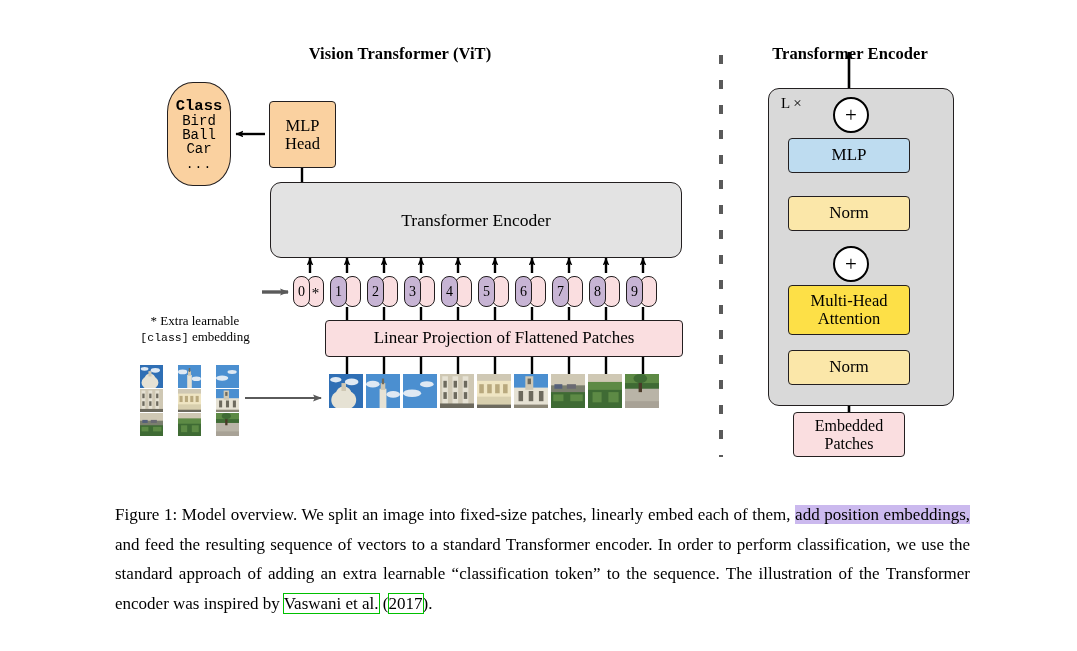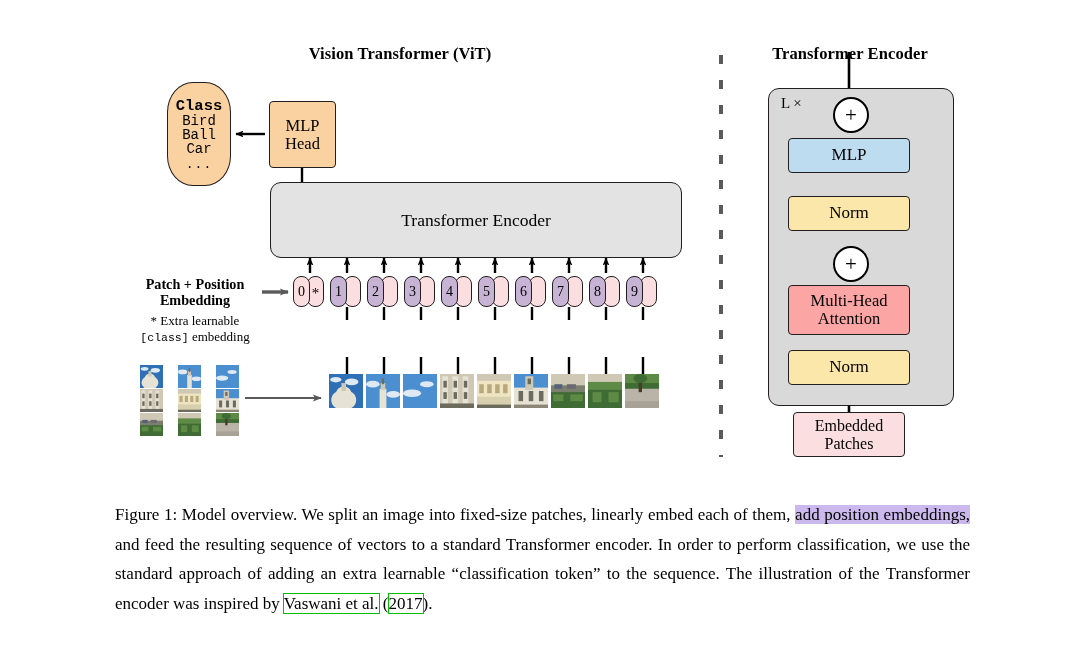--- a/index.html
+++ b/index.html
@@ -19,21 +19,21 @@
        line-height:1.08;font-family:"Liberation Serif",serif;}
   .box.rad{border-radius:4px;}
   .box.rad-lg{border-radius:11px;}
 
   .c-class {background:#fad1a0;}
   .c-mlphead{background:#fad1a0;}
   .c-enc   {background:#e3e3e3;}
   .c-linproj{background:#fadee0;}
   .c-mlp   {background:#bedcf0;}
   .c-norm  {background:#fbe7a9;}
-  .c-mha   {background:#fca5a5;}
+  .c-mha   {background:#fde047;}
   .c-embed {background:#fadee0;}
   .c-encbg {background:#d9d9d9;}
 
   
   .classbox{border-radius:26px/30px;flex-direction:column;padding-top:2px;font-family:Liberation Mono, monospace;}
   .classbox .hd{font-weight:bold;font-size:15.5px;}
   .classbox .li{font-size:14px;margin-top:-1px;}
   .classbox .dots{font-size:13px;letter-spacing:1px;margin-top:1px;}
 
   
@@ -170,25 +170,24 @@
 
   <div class="box rad c-mlphead" style="left:269px;top:101px;width:67px;height:67px;flex-direction:column;font-size:16.5px;">
     <div>MLP</div>
     <div>Head</div>
   </div>
 
   <div class="box rad-lg c-enc" style="left:270px;top:182px;width:412px;height:76px;font-size:17.5px;">
     <span>Transformer Encoder</span>
   </div>
 
-
-  <div class="abs lbl-pp" style="left:132px;top:277px;width:126px;">
-    <div>Patch + Position</div>
-    <div>Embedding</div>
-  </div>
+  <div class="box rad c-linproj" style="left:325px;top:320px;width:358px;height:37px;font-size:17px;">
+    <span>Linear Projection of Flattened Patches</span>
+  </div>
+
 
   <div class="abs lbl-extra" style="left:128px;top:313px;width:134px;">
     <div>* Extra learnable</div>
     <div>
       <span class="mono">[class]</span><span> embedding</span>
     </div>
   </div>
 
   <div id="token-row">
       <div class="tok star" style="left: 293px; top: 276px;">

